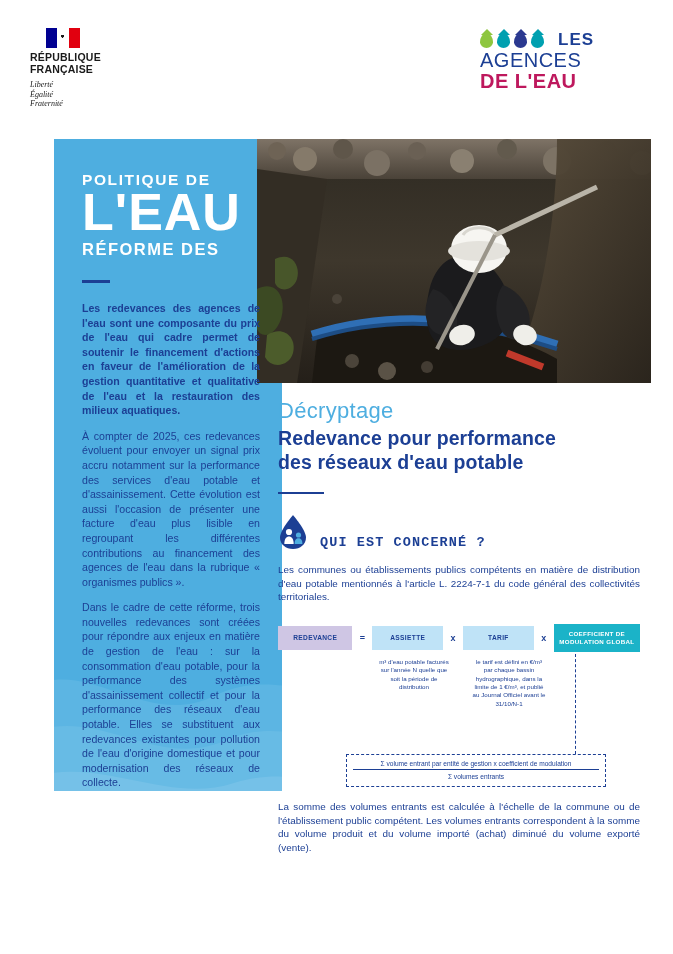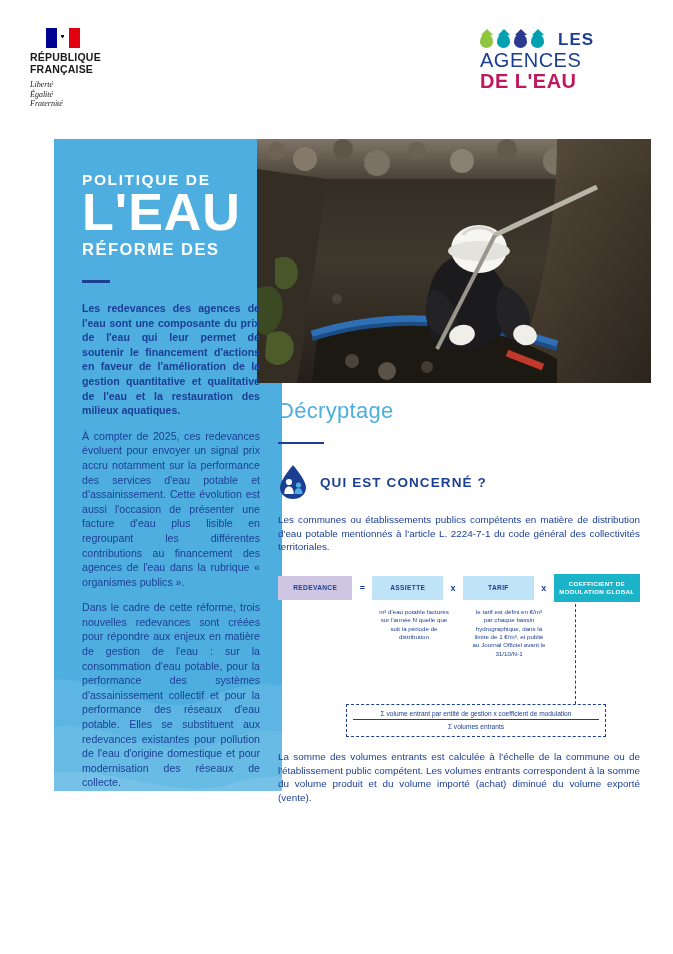--- a/index.html
+++ b/index.html
@@ -186,22 +186,23 @@
     letter-spacing: 0.1px;
     margin-top: 2px;
   }
   .hr-small {
     width: 46px; height: 2px;
     background: #1c3f94;
     margin: 18px 0 20px 0;
   }
   .sec-head {
     display: flex;
-    align-items: center;
+    align-items: flex-end;
     gap: 12px;
+    font-family: Liberation Mono, monospace;
   }
   .sec-head-title {
     color: #1c3f94;
     font-weight: bold;
     font-size: 13.5px;
     letter-spacing: 1.1px;
   }
   .icon-drop {
     width: 30px; height: 36px;
     position: relative;
@@ -346,21 +347,21 @@
     <path d="M0,180 C70,150 140,205 210,182 C255,168 282,182 300,176 L300,230 L0,230 Z" fill="#a5d9f2"></path>
   </svg>
 
   <div class="panel-inner">
     <div class="kicker">POLITIQUE DE</div>
     <div class="bigtitle">L'EAU</div>
     <div class="subtitle">
       <div>RÉFORME DES</div>
     </div>
     <div class="rule"></div>
-    <div class="lead">Les redevances des agences de l'eau sont une composante du prix de l'eau qui leur permet de soutenir le financement d'actions en faveur de l'amélioration de la gestion quantitative et qualitative de l'eau et la restauration des milieux aquatiques.</div>
+    <div class="lead">Les redevances des agences de l'eau sont une composante du prix de l'eau qui cadre permet de soutenir le financement d'actions en faveur de l'amélioration de la gestion quantitative et qualitative de l'eau et la restauration des milieux aquatiques.</div>
     <div class="body-txt">À compter de 2025, ces redevances évoluent pour envoyer un signal prix accru notamment sur la performance des services d'eau potable et d'assainissement. Cette évolution est aussi l'occasion de présenter une facture d'eau plus lisible en regroupant les différentes contributions au financement des agences de l'eau dans la rubrique « organismes publics ».</div>
     <div class="body-txt">Dans le cadre de cette réforme, trois nouvelles redevances sont créées pour répondre aux enjeux en matière de gestion de l'eau : sur la consommation d'eau potable, pour la performance des systèmes d'assainissement collectif et pour la performance des réseaux d'eau potable. Elles se substituent aux redevances existantes pour pollution de l'eau d'origine domestique et pour modernisation des réseaux de collecte.</div>
   </div>
 </div>
 
 <div class="photo">
   <svg width="394" height="244" viewBox="0 0 394 244">
     <defs>
       <linearGradient id="soil" x1="0" y1="0" x2="0" y2="1">
         <stop offset="0" stop-color="#2e2a22"></stop>
@@ -424,20 +425,24 @@
 
     <path d="M0,150 C20,140 30,160 24,180 C18,198 4,200 0,190 Z" fill="#3c4a23"></path>
     <path d="M10,196 C26,186 40,198 36,214 C32,228 14,230 8,218 Z" fill="#4c5c2b"></path>
     <path d="M18,120 C34,112 44,126 40,140 C36,152 22,154 18,144 Z" fill="#48562a"></path>
   </svg>
 </div>
 
 <div class="right">
 
   <div class="decrypt">Décryptage</div>
+  <div class="reform-title">
+    <div>Redevance pour performance</div>
+    <div>des réseaux d'eau potable</div>
+  </div>
 
   <div class="hr-small"></div>
 
   <div class="sec-head">
     <div class="icon-drop">
       <svg width="30" height="36" viewBox="0 0 30 36">
         <path d="M15,1 C15,1 28,16 28,23.5 C28,30.4 22.2,35 15,35 C7.8,35 2,30.4 2,23.5 C2,16 15,1 15,1 Z" fill="#1c3f94"></path>
         <circle cx="11" cy="18" r="3.1" fill="#ffffff"></circle>
         <path d="M6.3,30 C6.3,24.6 8.4,22.4 11,22.4 C13.6,22.4 15.7,24.6 15.7,30 Z" fill="#ffffff"></path>
         <circle cx="20.5" cy="21" r="2.6" fill="#4eaee0"></circle>

